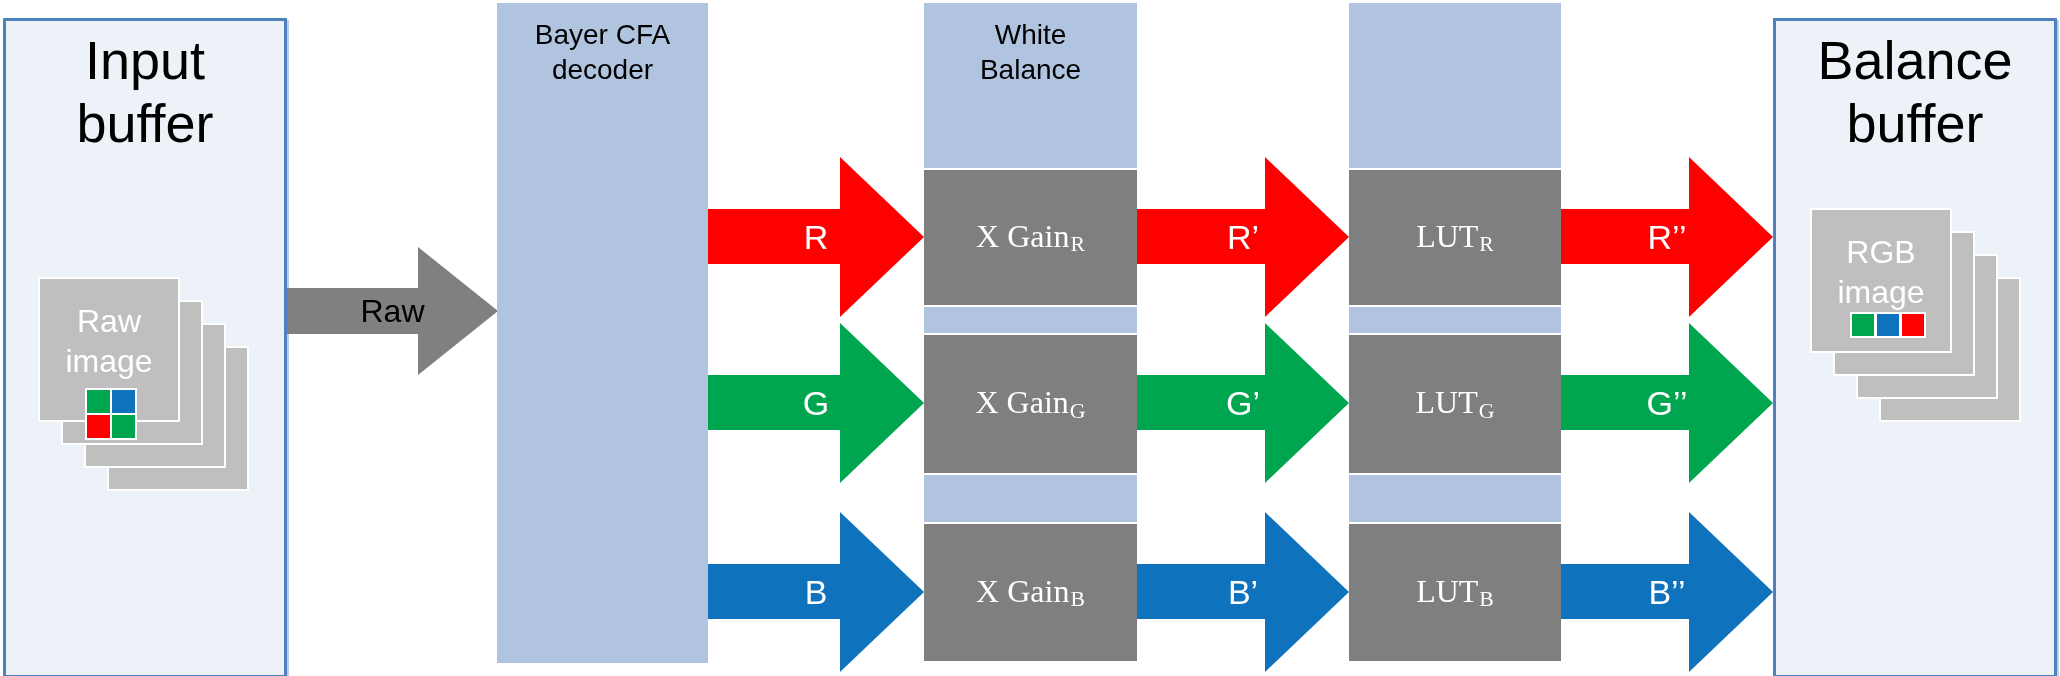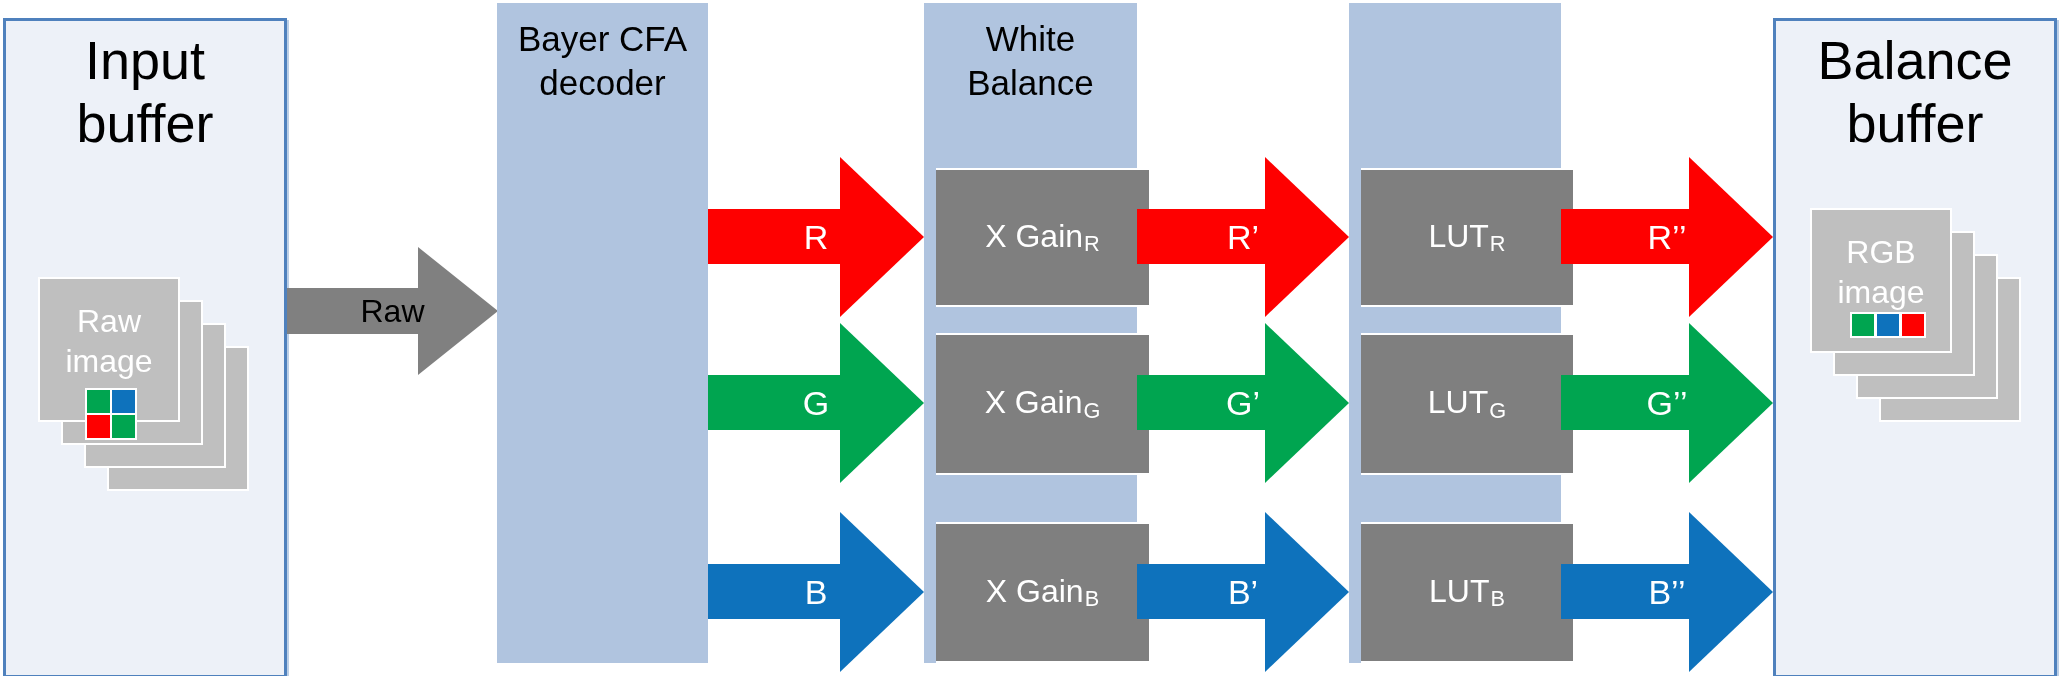--- a/index.html
+++ b/index.html
@@ -43,28 +43,28 @@
   .cell[data-color="green"]{background:var(--green,#00a550);}
   .cell[data-color="blue"]{background:var(--blue,#0e72bc);}
   .cell[data-color="red"]{background:var(--red,#fe0000);}
   
   .column{
     position:absolute;top:3px;height:660px;
     background:var(--column-blue,#b0c4df);
   }
   .col-title{
     position:absolute;top:14px;left:0;width:100%;
-    text-align:center;color:#000;font-size:35px;line-height:1.26;
+    text-align:center;color:#000;font-size:28px;line-height:1.26;
   }
   .col-title span{display:block;}
   .gbox{
-    position:absolute;left:12px;width:100%;box-sizing:border-box;
+    position:absolute;left:0;width:100%;box-sizing:border-box;
     background:var(--box-gray,#7f7f7f);
     border-top:2px solid #fff;border-bottom:2px solid #fff;
-    display:flex;align-items:center;justify-content:center;
+    display:flex;align-items:center;justify-content:center;font-family:Liberation Serif, serif;
   }
   .gbox-label{color:#ffffff;font-size:32px;}
   .sub{font-size:0.68em;vertical-align:-0.22em;margin-left:1px;}
   
   .arrow{position:absolute;}
   .ar-body{position:absolute;left:0;}
   .ar-head{position:absolute;right:0;top:0;width:0;height:0;}
   .ar-label{
     position:absolute;inset:0;display:flex;align-items:center;justify-content:center;
     color:#ffffff;font-size:34px;

